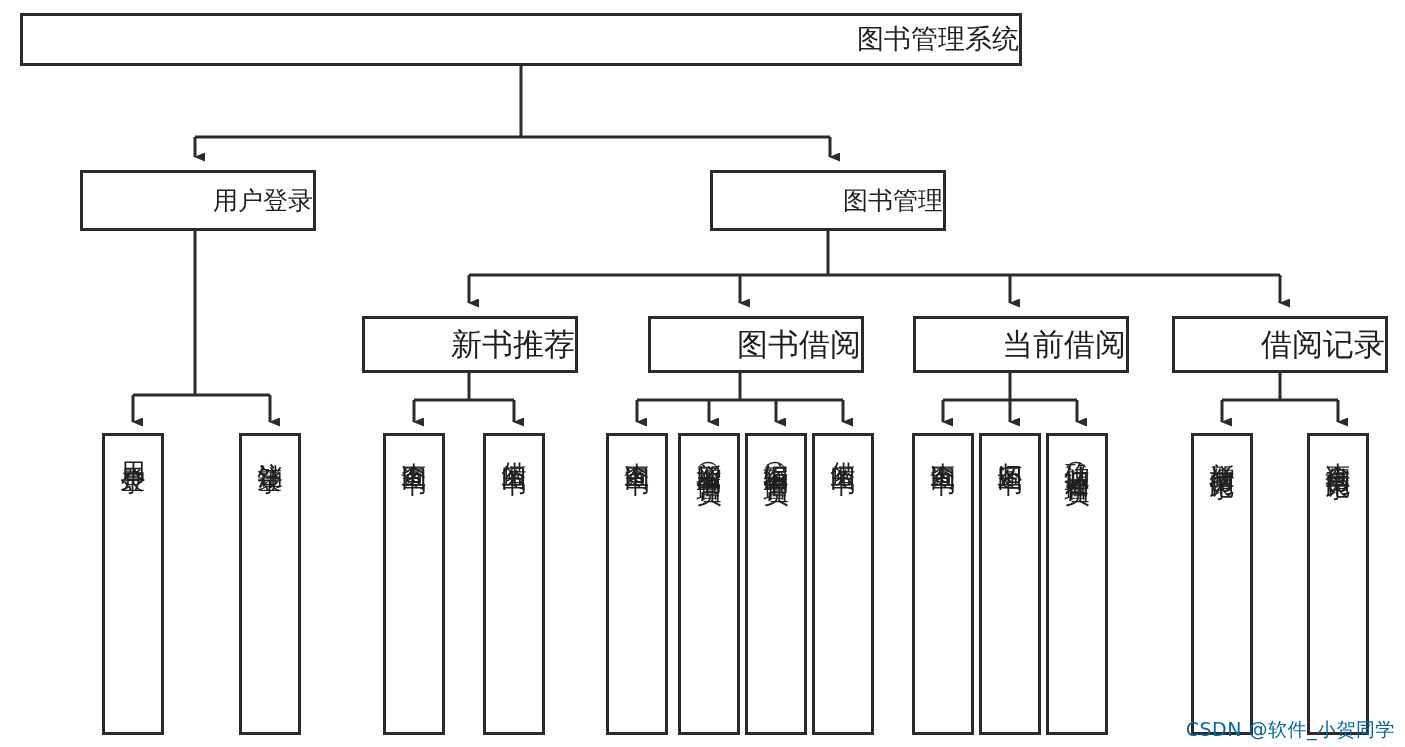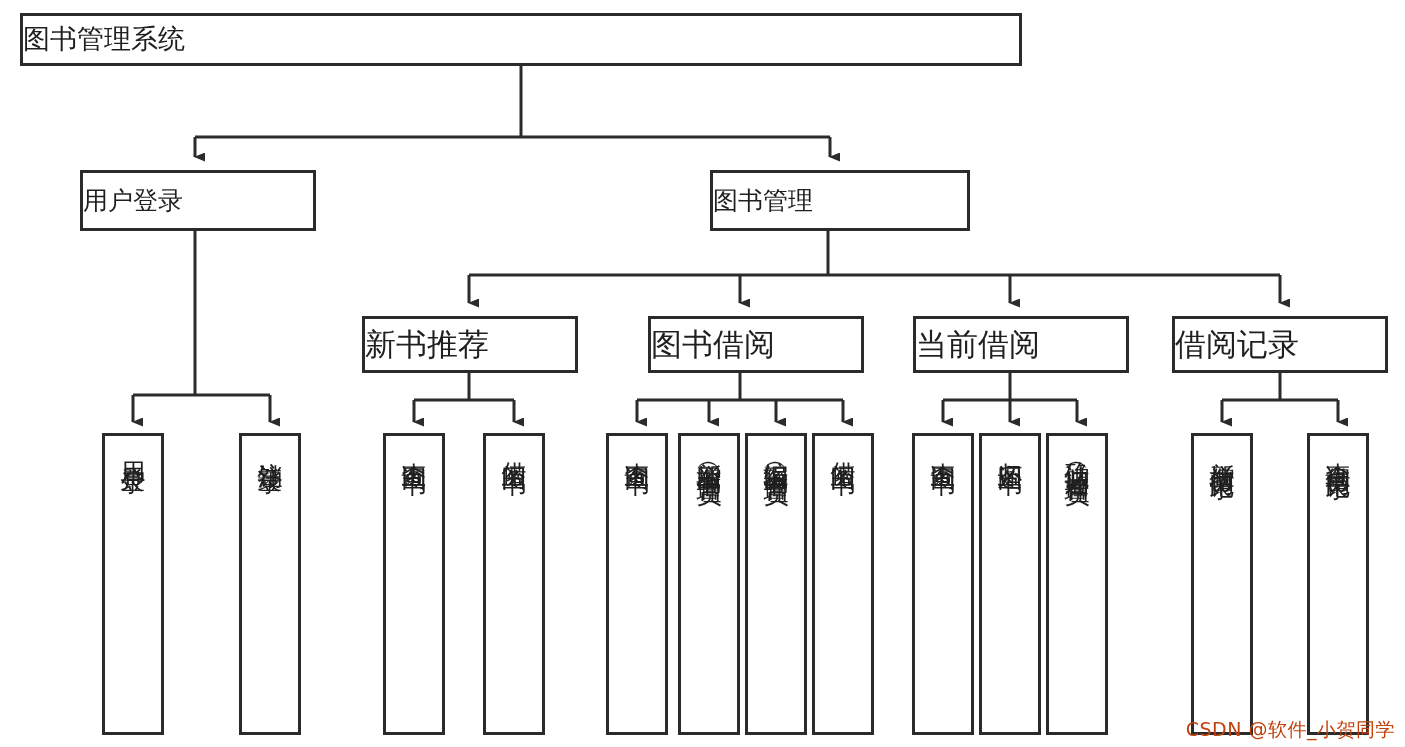--- a/index.html
+++ b/index.html
@@ -17,21 +17,21 @@
     overflow:hidden;
   }
   
   .node{
     position:absolute;
     box-sizing:border-box;
     background:#ffffff;
     border:3px solid #2b2b2b;
     display:flex;
     align-items:center;
-    justify-content:flex-start;
+    justify-content:flex-end;
     text-align:center;
     color:#1f1f1f;
     line-height:1.12;
   }
   .node.lvl0{font-size:27px;}
   .node.lvl1{font-size:25px;}
   .node.lvl2{font-size:31px;}
   .node.leaf{
     font-size:25px;
     padding:6px 0 6px 0;
@@ -52,21 +52,21 @@
     left:0;top:0;
     width:1405px;height:747px;
     pointer-events:none;
   }
   
   #watermark{
     position:absolute;
     right:10px;
     bottom:4px;
     font-size:19px;
-    color:#c2410c;
+    color:#0369a1;
     white-space:nowrap;
     letter-spacing:0.5px;
   }
 </style>
 </head>
 <body>
 
 <div id="canvas">
 
   <svg id="wires" viewBox="0 0 1405 747" xmlns="http://www.w3.org/2000/svg">
@@ -119,21 +119,21 @@
     </g>
   </svg>
 
   <div class="node lvl0" style="left:20px;top:13px;width:1002px;height:53px;">
     <span>图书管理系统</span>
   </div>
 
   <div class="node lvl1" style="left:80px;top:170px;width:236px;height:61px;">
     <span>用户登录</span>
   </div>
-  <div class="node lvl1" style="left:710px;top:170px;width:260px;height:61px;">
+  <div class="node lvl1" style="left:710px;top:170px;width:236px;height:61px;">
     <span>图书管理</span>
   </div>
 
   <div class="node lvl2" style="left:362px;top:316px;width:216px;height:57px;">
     <span>新书推荐</span>
   </div>
   <div class="node lvl2" style="left:632px;top:316px;width:216px;height:57px;margin-left:16px;">
     <span>图书借阅</span>
   </div>
   <div class="node lvl2" style="left:902px;top:316px;width:216px;height:57px;margin-left:11px;">

